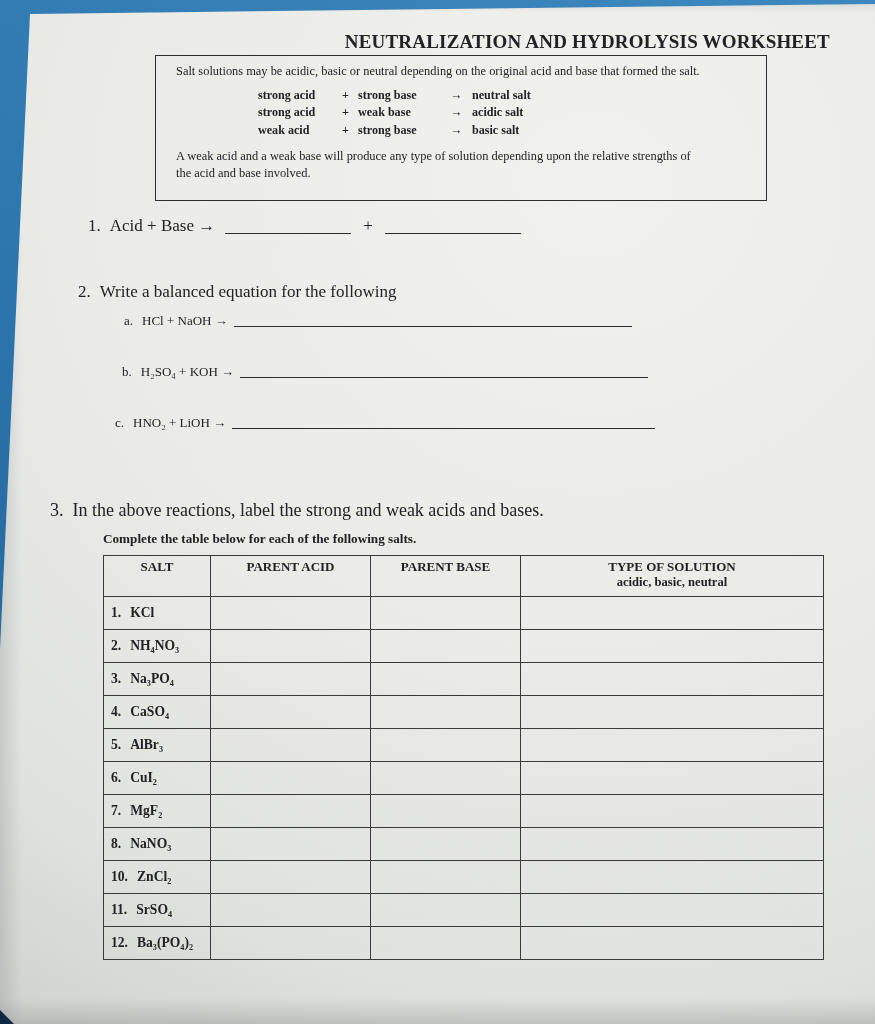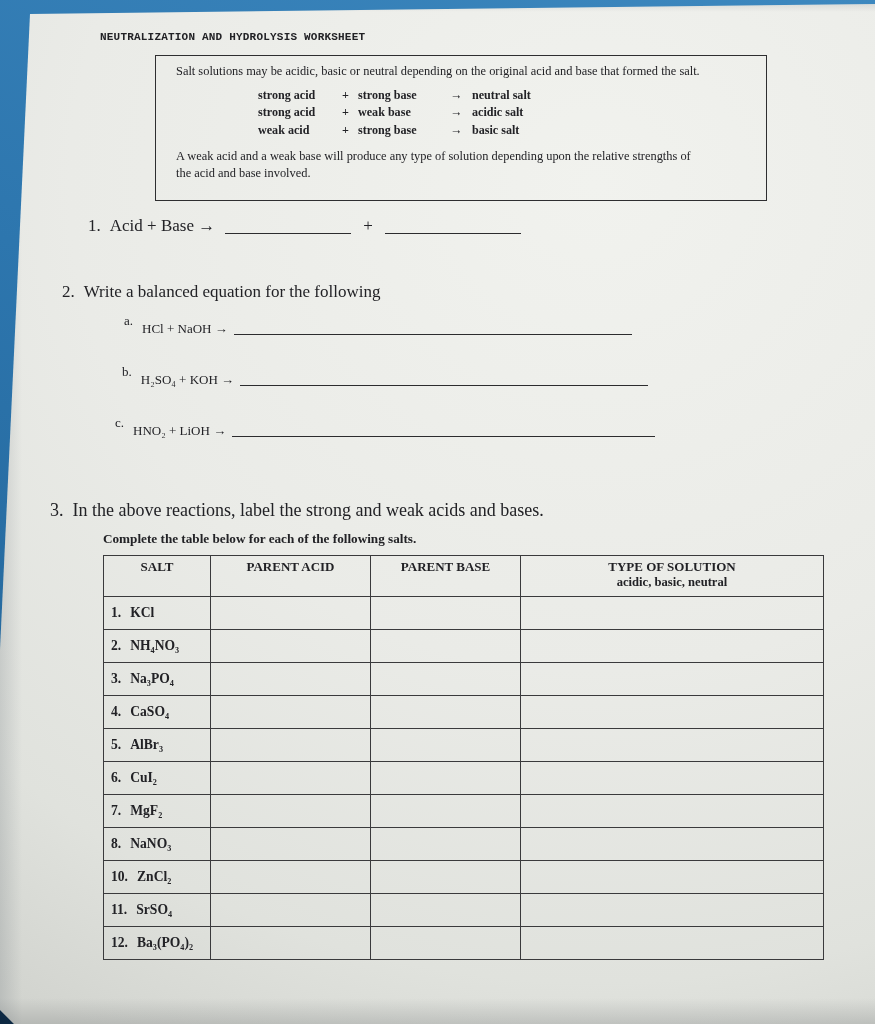--- a/index.html
+++ b/index.html
@@ -13,41 +13,41 @@
   .paper{
     position:absolute;inset:0;
     clip-path:polygon(30px 14px, 875px 4px, 875px 1024px, 14px 1024px, 0px 1010px, 0px 650px);
     background:
       linear-gradient(to bottom, rgba(90,100,110,.20) 0, rgba(90,100,110,0) 12px),
       linear-gradient(to right, rgba(80,90,100,.18) 0, rgba(80,90,100,0) 22px),
       linear-gradient(to top, rgba(40,45,50,.16) 0, rgba(40,45,50,0) 26px),
       radial-gradient(120% 95% at 68% 18%, #f1f2ee 0%, #eaebe7 50%, #e0e2dd 82%, #d2d4cf 100%);
   }
   .content{position:absolute;inset:0;color:#222226;}
-  .ws-title{position:absolute;left:100px;top:31px;width:730px;text-align:left;
-    font-size:11px;font-weight:bold;letter-spacing:.2px;font-family:Liberation Mono, monospace;}
+  .ws-title{position:absolute;left:100px;top:31px;width:730px;text-align:right;
+    font-size:19px;font-weight:bold;letter-spacing:.2px;}
   .info-box{position:absolute;left:155px;top:55px;width:612px;height:146px;box-sizing:border-box;
     border:1px solid #2e2e30;padding:7px 20px;font-size:12.4px;line-height:1.36;}
   .intro{width:552px;}
   .rules{display:grid;grid-template-columns:84px 16px 92px 22px auto;
     margin:7px 0 0 82px;font-weight:bold;font-size:12.1px;line-height:1.45;width:max-content;}
   .rule-row{display:contents;}
   .note{margin-top:9px;width:532px;}
   .q-line{position:absolute;font-size:17px;white-space:nowrap;}
   .q-num{margin-right:9px;}
   .blank{display:inline-block;border-bottom:1px solid #2c2c2e;height:13px;vertical-align:-3px;}
   .q1{left:88px;top:216px;}
   .q1 .b1{width:126px;margin-left:10px;}
   .q1 .plus{margin:0 12px;}
   .q1 .b2{width:136px;}
-  .q2h{left:62px;top:282px;}
+  .q2h{left:78px;top:282px;}
   .q3{left:50px;top:500px;font-size:18px;}
   .eq{position:absolute;display:flex;font-size:13px;}
   .eq .lbl{margin-right:9px;}
-  .eq .fml{white-space:nowrap;margin-top:8px;}
+  .eq .fml{white-space:nowrap;}
   .eq .fill{flex:1;border-bottom:1px solid #2c2c2e;margin:0 0 2px 6px;}
   .eq-a{left:124px;top:313px;width:508px;}
   .eq-b{left:122px;top:364px;width:526px;}
   .eq-c{left:115px;top:415px;width:540px;}
   .tbl-instr{position:absolute;left:103px;top:531px;font-weight:bold;font-size:13.2px;}
   .tbl-wrap{position:absolute;left:103px;top:555px;}
   table{border-collapse:collapse;table-layout:fixed;width:720px;}
   col.c1{width:107px;}col.c2{width:160px;}col.c3{width:150px;}col.c4{width:303px;}
   th,td{border:1px solid #3a3a3c;margin-left:24px;}
   th{height:41px;box-sizing:border-box;font-size:13px;font-weight:bold;

